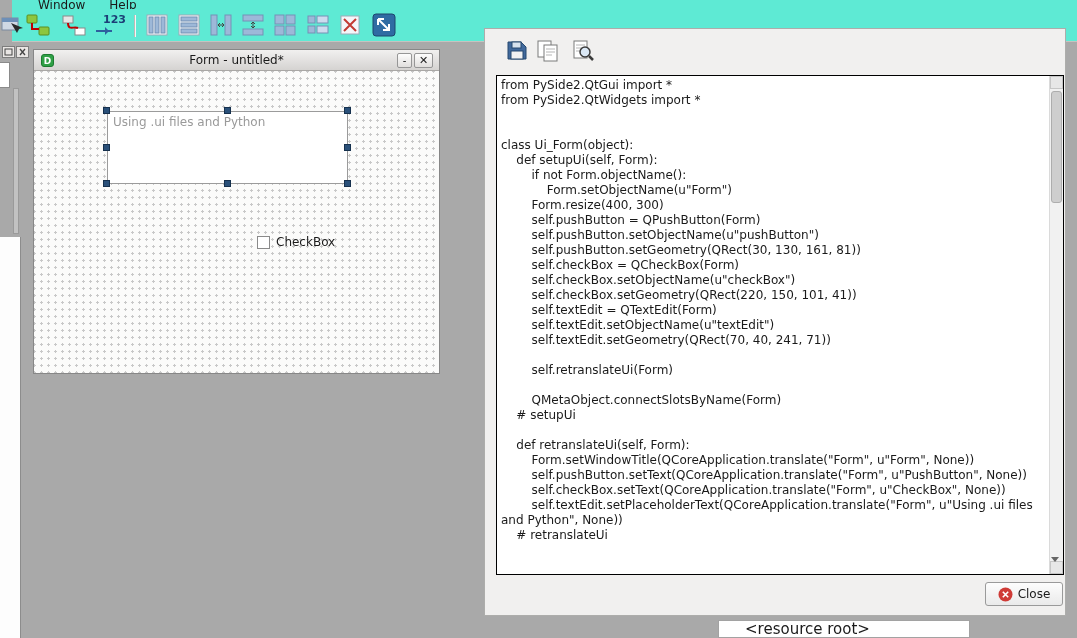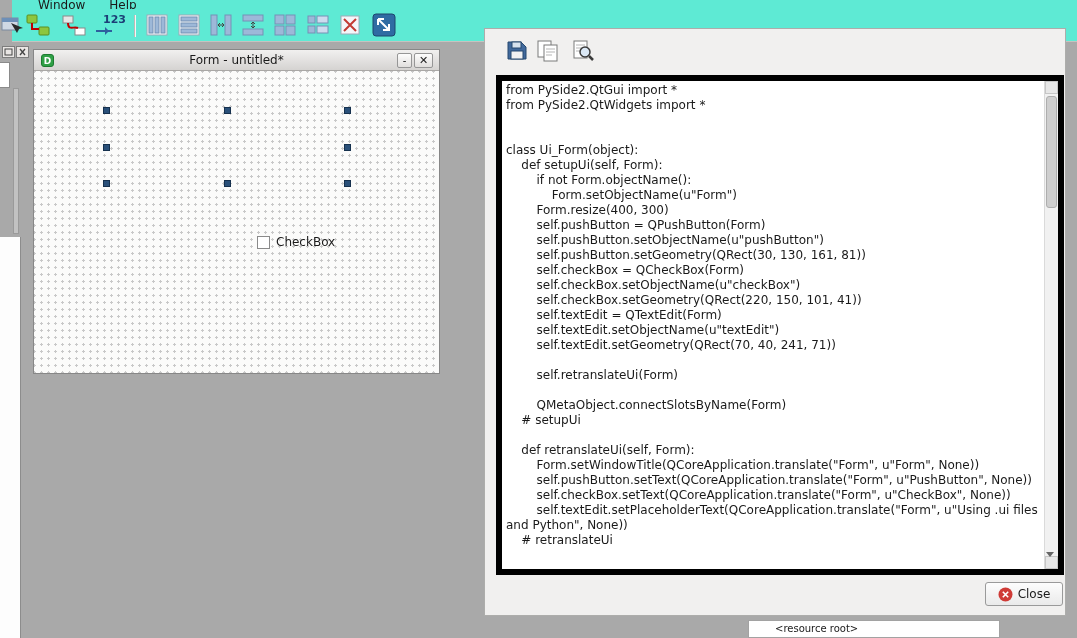--- a/index.html
+++ b/index.html
@@ -37,32 +37,32 @@
     background-image:radial-gradient(#c8c8c8 1px, transparent 1.2px); background-size:7px 7px; background-position:4px 4px; }
   .fw-textedit { position:absolute; left:73px; top:61px; width:241px; height:73px; background:#fff; border:1px solid #9b9b9b; font-size:12px; color:#9a9a9a; padding:3px 5px; }
   .handle { position:absolute; width:7px; height:7px; background:#2a5079; border:1px solid #16314e; z-index:3; }
   .fw-pushbutton { position:absolute; left:34px; top:156px; width:159px; height:73px; background:linear-gradient(#fdfdfd,#edebe9); border:1px solid #a3a19f; border-radius:3px; font-size:12px; display:flex; align-items:center; justify-content:center; }
   .fw-checkbox-box { position:absolute; left:223px; top:186px; width:13px; height:13px; background:#fff; border:1px solid #8a8a8a; }
   .fw-checkbox-label { position:absolute; left:242px; top:185px; font-size:12px; }
 
   
   .dialog { position:absolute; left:484px; top:28px; width:582px; height:588px; background:#f1f0ef; border:1px solid #adadab; z-index:3; }
   .dlg-tool { position:absolute; top:10px; width:24px; height:24px; }
-  .code-area { position:absolute; left:11px; top:46px; width:568px; height:500px; background:#fff; border:6px solid #000000; overflow:hidden; }
+  .code-area { position:absolute; left:11px; top:46px; width:568px; height:500px; background:#fff; border:1px solid #000000; overflow:hidden; }
   .code-pre { position:absolute; left:4px; top:2px; right:17px; font-family:"DejaVu Sans","Liberation Sans",sans-serif; font-size:12px; line-height:15px; white-space:pre-wrap; word-wrap:break-word; }
   .vscroll { position:absolute; right:0; top:0; bottom:0; width:14px; background:#f1f1f1; border-left:1px solid #dadada; }
   .vs-btn { position:absolute; left:0; width:13px; height:13px; background:#e7e7e7; border:1px solid #c6c6c6; }
   .vs-up { top:0; } .vs-down { bottom:0; }
   .vs-tri-up { width:0; height:0; border:4px solid transparent; border-bottom:5px solid #666; margin:1px auto 0; }
   .vs-tri-down { width:0; height:0; border:4px solid transparent; border-top:5px solid #666; margin:4px auto 0; }
   .vs-thumb { position:absolute; left:1px; top:15px; width:11px; height:112px; background:#cecece; border:1px solid #adadad; border-radius:3px; }
   .close-btn { position:absolute; left:500px; top:553px; width:78px; height:24px; background:linear-gradient(#fdfdfd,#eaeaea); border:1px solid #9a9a9a; border-radius:3px; display:flex; align-items:center; justify-content:center; gap:5px; font-size:12px; cursor:default; }
 
   
-  .resource-panel { position:absolute; left:748px; top:620px; width:252px; height:18px; background:#fff; border:1px solid #a2a2a2; z-index:2; font-size:10px; line-height:16px; }
+  .resource-panel { position:absolute; left:718px; top:620px; width:252px; height:18px; background:#fff; border:1px solid #a2a2a2; z-index:2; font-size:15px; line-height:16px; }
   .resource-panel span { margin-left:26px; }
 </style>
 </head>
 <body>
 
 <div class="topbar">
   <div class="menubar">
     <span>Window</span><span>Help</span>
   </div>
 
@@ -170,20 +170,23 @@
 
 <div class="form-window">
   <div class="fw-titlebar">
     <span class="fw-icon">D</span>
     <span class="fw-title">Form - untitled*</span>
     <span class="fw-btn fw-min">-</span>
     <span class="fw-btn fw-close">✕</span>
   </div>
   <div class="fw-body"></div>
 
+  <div class="fw-textedit">
+    <span>Using .ui files and Python</span>
+  </div>
   <span class="handle" style="left:69px; top:57px;"></span>
   <span class="handle" style="left:190px; top:57px;"></span>
   <span class="handle" style="left:310px; top:57px;"></span>
   <span class="handle" style="left:69px; top:94px;"></span>
   <span class="handle" style="left:310px; top:94px;"></span>
   <span class="handle" style="left:69px; top:130px;"></span>
   <span class="handle" style="left:190px; top:130px;"></span>
   <span class="handle" style="left:310px; top:130px;"></span>
 
   <span class="fw-checkbox-box"></span>

